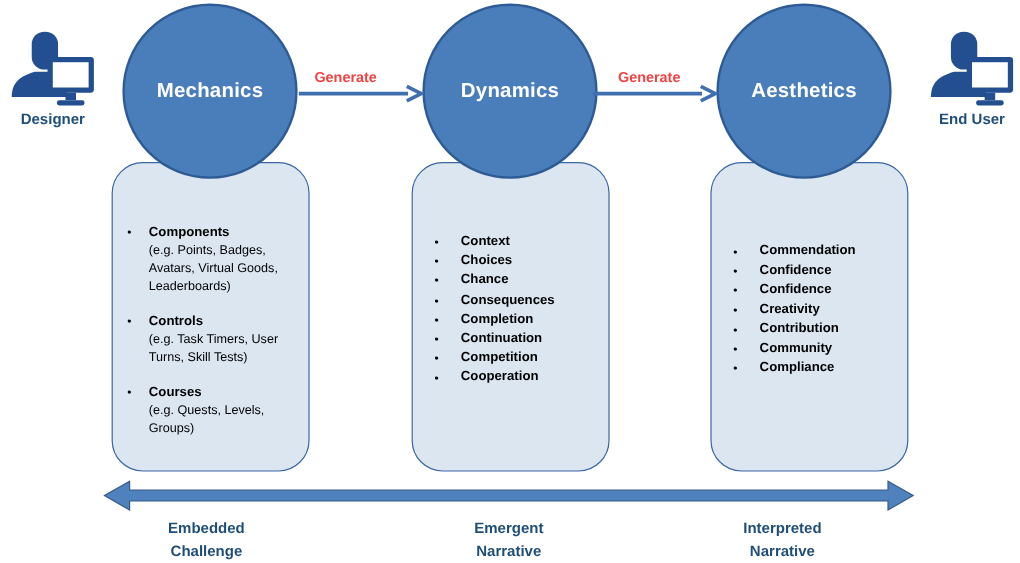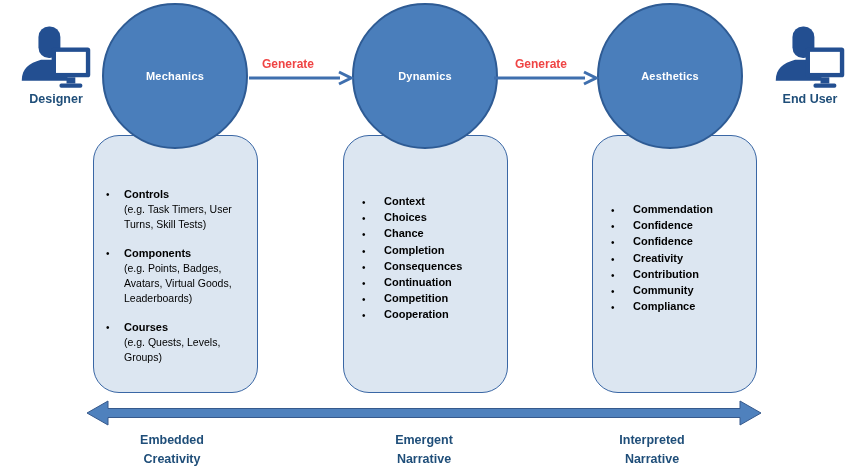--- a/index.html
+++ b/index.html
@@ -7,21 +7,21 @@
   .canvas {
     position:relative; width:850px; height:469px; background:#ffffff;
     font-family:"Liberation Sans", sans-serif; overflow:hidden;
   }
 
   
   .circle {
     position:absolute; top:3px; width:146px; height:146px; border-radius:50%;
     background:#4a7ebb; border:2px solid #2e5b94; z-index:2;
     display:flex; align-items:center; justify-content:center;
-    color:#ffffff; font-weight:bold; font-size:11px; letter-spacing:.2px;
+    color:#ffffff; font-weight:bold; font-size:17px; letter-spacing:.2px;
   }
   #circle-mechanics { left:102px; }
   #circle-dynamics  { left:352px;align-items:center; }
   #circle-aesthetics{ left:597px; }
 
   
   .stagebox {
     position:absolute; top:135px; height:258px; width:165px; z-index:1;
     background:#dce6f1; border:1.5px solid #3a67a5; border-radius:26px;
   }
@@ -50,21 +50,21 @@
   #gen-arrow-2 { left:493px; }
   .gen-label {
     position:absolute; top:57px; width:104px; text-align:center; z-index:3;
     color:#ef4444; font-weight:bold; font-size:12px;
   }
   #gen-label-1 { left:236px; }
   #gen-label-2 { left:489px; }
 
   
   .actor { position:absolute; width:80px; text-align:center; }
-  #designer { left:16px;  top:26px; }
+  #designer { left:4px;  top:26px; }
   #end-user { left:770px; top:26px; }
   .actor svg { width:72px; height:64px; display:block; margin:0 auto; }
   .actor-label { display:block; margin-top:2px; font-weight:bold; font-size:12.5px; color:#1f4e79; }
 
   
   #bottom-arrow { position:absolute; left:86px; top:399px; width:676px; height:28px; }
 
   .narrative {
     position:absolute; top:431px; width:140px; text-align:center;
     font-weight:bold; font-size:12.5px; line-height:19px; color:#1f4e79;
@@ -121,28 +121,28 @@
   <span class="gen-label" id="gen-label-2">Generate</span>
   <svg class="gen-arrow" id="gen-arrow-2" viewBox="0 0 106 16" aria-hidden="true">
     <path d="M1 8 H92" stroke="#3f6fae" stroke-width="3" fill="none"></path>
     <path d="M91 2 L103 8 L91 14" stroke="#3f6fae" stroke-width="3" fill="none"></path>
   </svg>
 
   <div class="stagebox" id="box-mechanics">
     <div class="mech-content">
       <div class="mech-item">
         <div class="mech-text">
-          <span class="item-title">Controls</span>
-          <span class="item-examples">(e.g. Task Timers, User Turns, Skill Tests)</span>
+          <span class="item-title">Components</span>
+          <span class="item-examples">(e.g. Points, Badges, Avatars, Virtual Goods, Leaderboards)</span>
         </div>
       </div>
       <div class="mech-item">
         <div class="mech-text">
-          <span class="item-title">Components</span>
-          <span class="item-examples">(e.g. Points, Badges, Avatars, Virtual Goods, Leaderboards)</span>
+          <span class="item-title">Controls</span>
+          <span class="item-examples">(e.g. Task Timers, User Turns, Skill Tests)</span>
         </div>
       </div>
       <div class="mech-item">
         <div class="mech-text">
           <span class="item-title">Courses</span>
           <span class="item-examples">(e.g. Quests, Levels, Groups)</span>
         </div>
       </div>
     </div>
   </div>
@@ -152,24 +152,24 @@
       <div class="li">
           <span>Context</span>
         </div>
       <div class="li">
           <span>Choices</span>
         </div>
       <div class="li">
           <span>Chance</span>
         </div>
       <div class="li">
+          <span>Consequences</span>
+        </div>
+      <div class="li">
           <span>Completion</span>
-        </div>
-      <div class="li">
-          <span>Consequences</span>
         </div>
       <div class="li">
           <span>Continuation</span>
         </div>
       <div class="li">
           <span>Competition</span>
         </div>
       <div class="li">
           <span>Cooperation</span>
         </div>
@@ -200,19 +200,19 @@
           <span>Compliance</span>
         </div>
     </div>
   </div>
 
   <svg id="bottom-arrow" viewBox="0 0 676 28" aria-hidden="true">
     <polygon points="1,14 22,2 22,9.5 654,9.5 654,2 675,14 654,26 654,18.5 22,18.5 22,26" fill="#4f81bd" stroke="#36598c" stroke-width="1"></polygon>
   </svg>
 
   <div class="narrative" id="narrative-1">Embedded
-Creativity</div>
+Challenge</div>
   <div class="narrative" id="narrative-2">Emergent
 Narrative</div>
   <div class="narrative" id="narrative-3">Interpreted
 Narrative</div>
 
 </div>
 
 </body></html>

